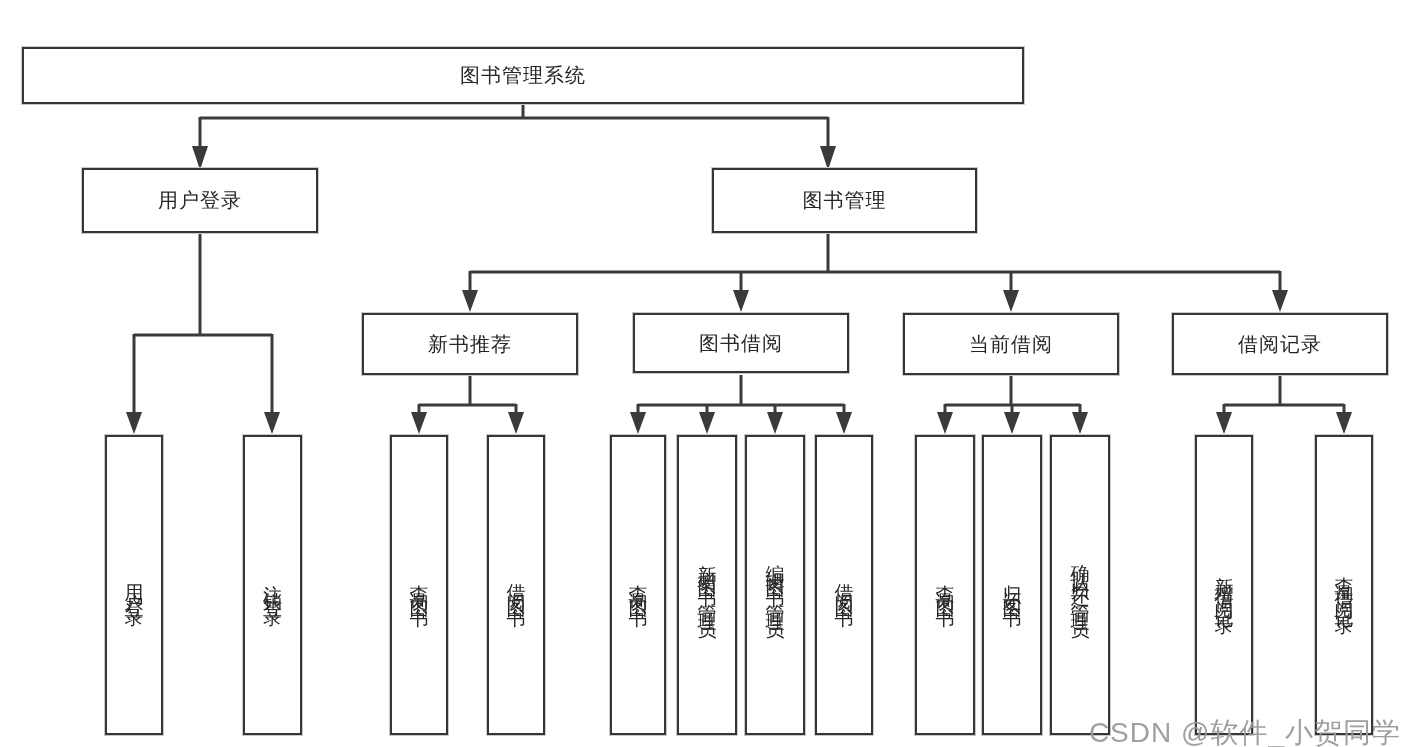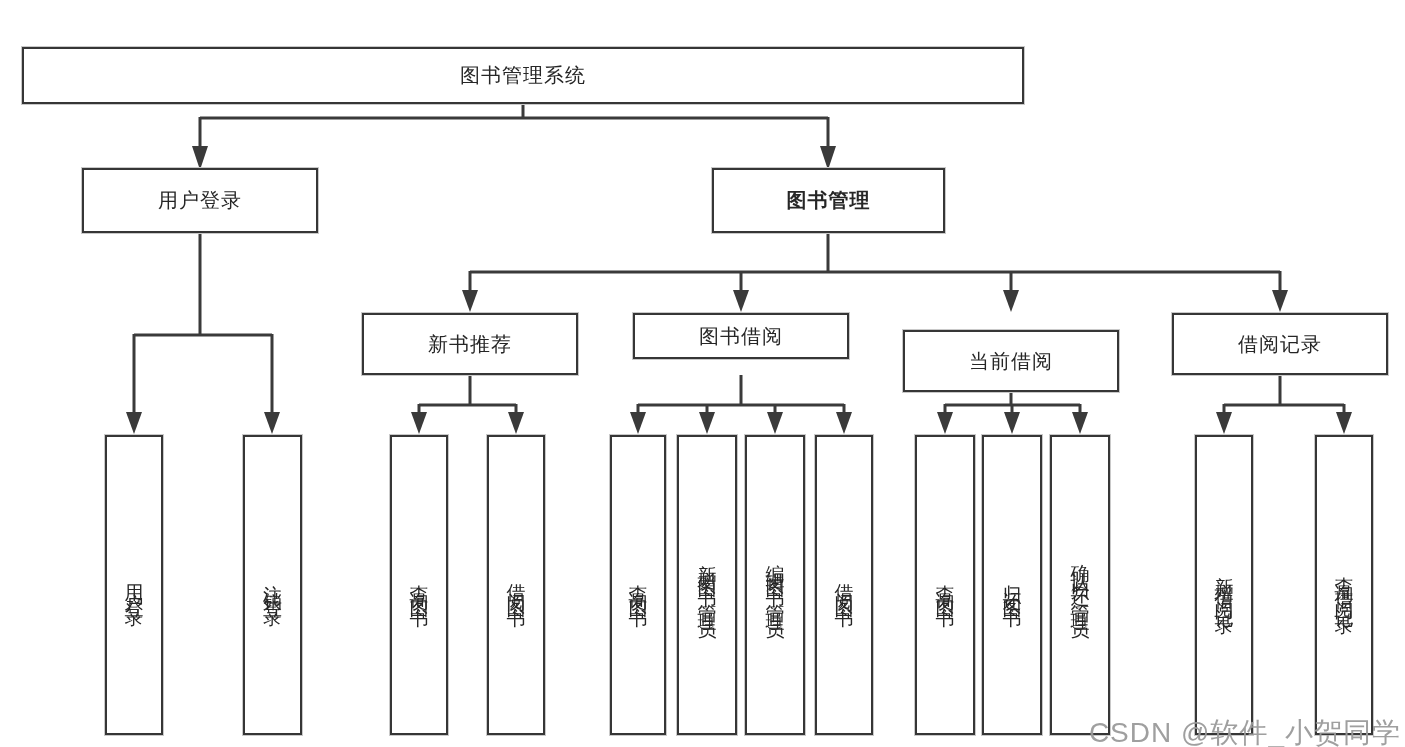--- a/index.html
+++ b/index.html
@@ -77,31 +77,31 @@
     </g>
   </svg>
 
   <div class="node h-node root" style="left:22px;top:13px;width:1002px;height:57px;margin-top:34px;">
     <span>图书管理系统</span>
   </div>
 
   <div class="node h-node" style="left:82px;top:168px;width:236px;height:65px;">
     <span>用户登录</span>
   </div>
-  <div class="node h-node" style="left:712px;top:168px;width:233px;height:65px;font-weight:bold;">
+  <div class="node h-node" style="left:712px;top:168px;width:265px;height:65px;">
     <span>图书管理</span>
   </div>
 
   <div class="node h-node" style="left:362px;top:313px;width:216px;height:62px;">
     <span>新书推荐</span>
   </div>
-  <div class="node h-node" style="left:633px;top:313px;width:216px;height:46px;">
+  <div class="node h-node" style="left:633px;top:313px;width:216px;height:60px;">
     <span>图书借阅</span>
   </div>
-  <div class="node h-node" style="left:903px;top:330px;width:216px;height:62px;">
+  <div class="node h-node" style="left:903px;top:313px;width:216px;height:62px;">
     <span>当前借阅</span>
   </div>
   <div class="node h-node" style="left:1172px;top:313px;width:216px;height:62px;">
     <span>借阅记录</span>
   </div>
 
   <div class="node v-node" style="left:105px;top:435px;width:58px;height:300px;">
     <span>用户登录</span>
   </div>
   <div class="node v-node" style="left:243px;top:435px;width:59px;height:300px;">

